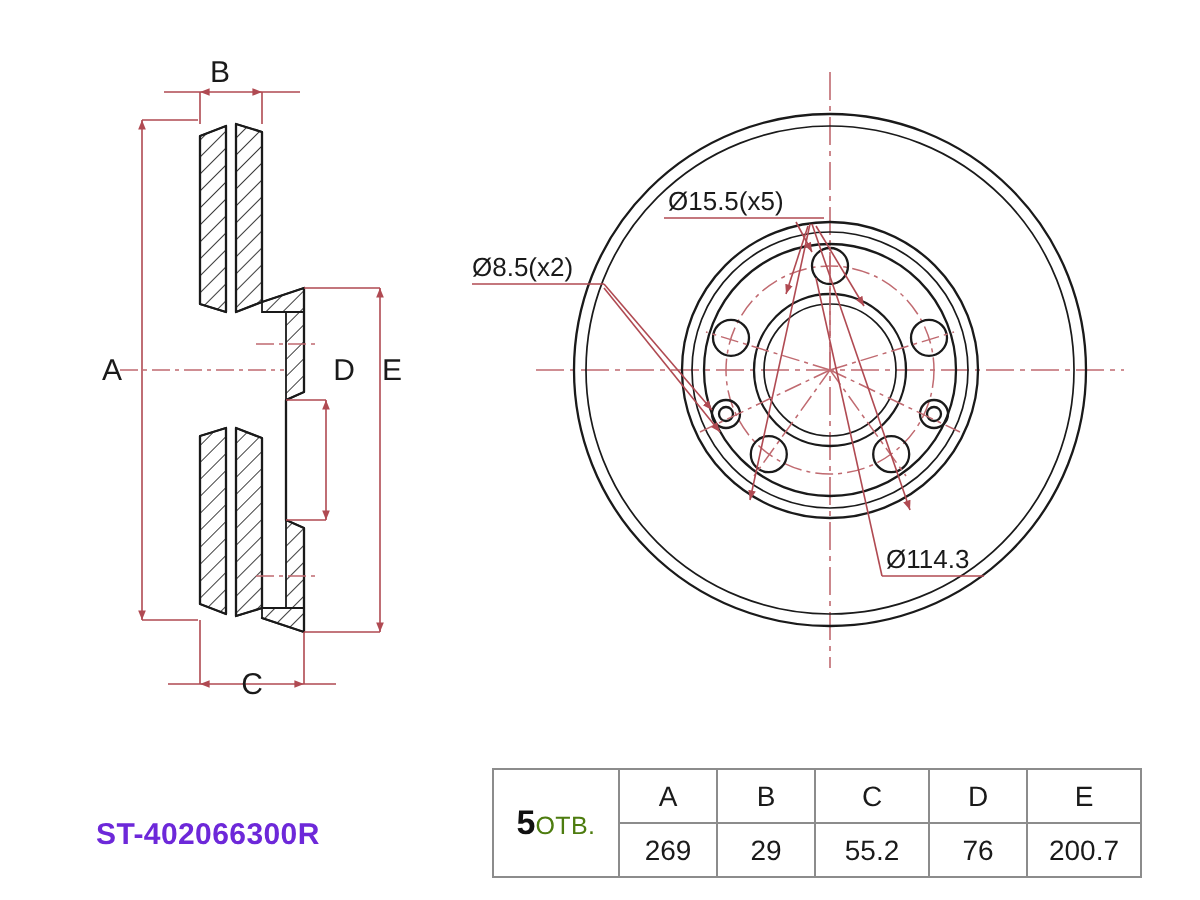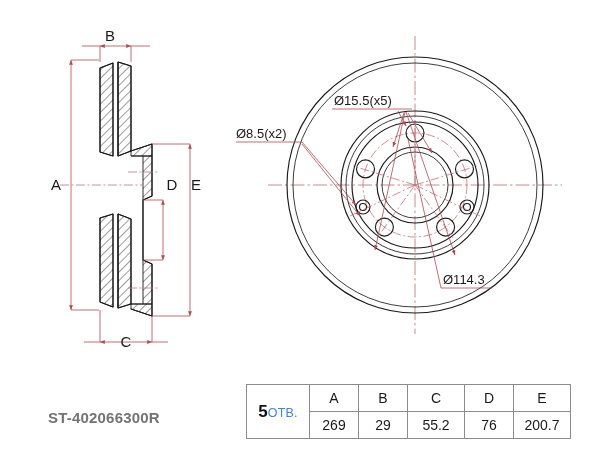--- a/index.html
+++ b/index.html
@@ -22,21 +22,21 @@
     width: 600px;
     height: 450px;
   }
   .part-label {
     position: absolute;
     left: 48px;
     top: 409px;
     font-size: 15px;
     font-weight: bold;
     letter-spacing: 0.2px;
-    color: #737373;
+    color: #6d28d9;
     white-space: nowrap;
   }
   
   .spec-table {
     position: absolute;
     left: 246px;
     top: 384px;
     border-collapse: collapse;
     table-layout: fixed;
   }
@@ -61,21 +61,21 @@
     vertical-align: middle;
     white-space: nowrap;
   }
   .corner-num {
     font-size: 17px;
     font-weight: bold;
     color: #111;
   }
   .corner-word {
     font-size: 12.5px;
-    color: #3b82f6;
+    color: #4d7c0f;
     letter-spacing: 0.2px;
   }
   
   .outline {
     fill: none;
     stroke: #1a1a1a;
     stroke-width: 1.15;
     stroke-linecap: round;
     stroke-linejoin: round;
   }

